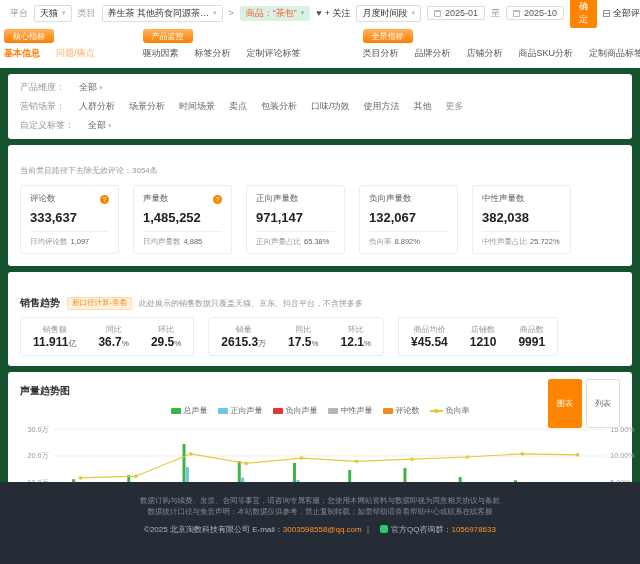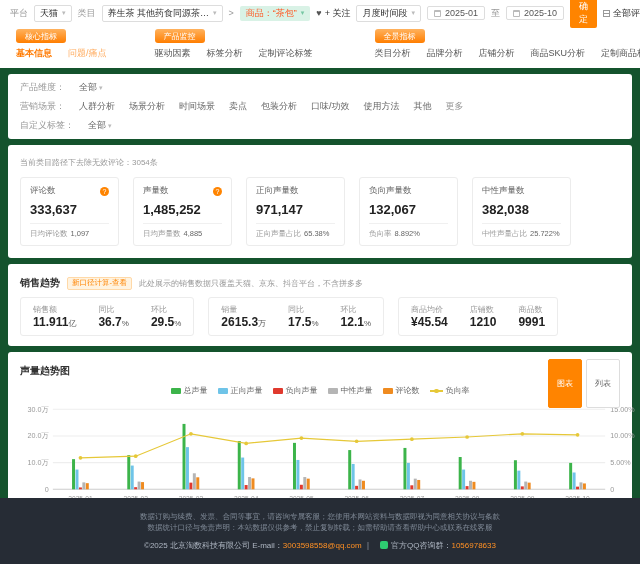--- a/index.html
+++ b/index.html
@@ -19,21 +19,21 @@
   .follow { display:inline-flex; align-items:center; gap:3px; color:#333; white-space:nowrap; }
   .heart { color:#555; font-size:9px; }
   .topbar-right { margin-left:auto; display:flex; align-items:center; gap:6px; }
   .dateinput { display:inline-flex; align-items:center; gap:4px; border:1px solid #ddd; border-radius:2px; padding:1px 6px; color:#555; background:#fff; white-space:nowrap; }
   .cal-ic { display:inline-block; width:7px; height:7px; border:1px solid #bbb; border-top:2px solid #bbb; border-radius:1px; }
   .btn-primary { background:#ff8400; color:#fff; border:none; border-radius:2px; padding:2px 9px; font-size:9px; cursor:pointer; }
   .all-comments { display:inline-flex; align-items:center; gap:3px; color:#333; white-space:nowrap; }
   .grid-ic { display:inline-block; width:7px; height:7px; border:1px solid #999; background:linear-gradient(#fff 45%, #999 45%, #999 55%, #fff 55%); }
 
   
-  .navrow { display:flex; background:#fff; padding:3px 16px 8px; }
+  .navrow { display:flex; background:#fff; padding:3px 4px 8px; }
   .nav-group { display:flex; flex-direction:column; align-items:flex-start; }
   .nav-tag { background:linear-gradient(180deg,#ffb25e,#ff7e00); color:#fff; font-size:8px; padding:1.5px 9px; border-radius:3px; margin-bottom:4px; }
   .nav-items { display:flex; gap:16px; font-size:9px; color:#555; white-space:nowrap; }
   .nav-tab { cursor:pointer; }
   .nav-tab.active { color:#ff7a00; font-weight:bold; }
   .nav-tab.hot { color:#ffab5e; }
   .gsp2 { margin-left:48px; } .gsp3 { margin-left:62px; } .gsp4 { margin-left:auto; margin-right:2px; }
 
   
   .card { background:#fff; border-radius:3px; margin:6px 8px 0; }
@@ -42,31 +42,31 @@
   .filter-row { display:flex; align-items:center; gap:14px; margin-bottom:6px; }
   .filter-row:last-child { margin-bottom:0; }
   .filter-label { color:#999; white-space:nowrap; }
   .filter-item { color:#666; cursor:pointer; white-space:nowrap; }
   .filter-value { color:#666; cursor:pointer; }
   .filter-more { color:#999; cursor:pointer; }
   .fcaret { color:#bbb; font-size:7px; }
 
   .path-card { padding:9px 12px 12px; }
   .sec-title { font-size:10px; font-weight:bold; color:#333; }
-  .sub-note { font-size:8px; color:#999; margin-top:3px; }
+  .sub-note { font-size:8px; color:#999; margin-top:11px; }
   .stat-cards { display:flex; gap:14px; margin-top:9px; }
   .stat-card { width:99px; border:1px solid #ececec; border-radius:3px; padding:7px 9px 6px; }
   .stat-label-row { display:flex; justify-content:space-between; align-items:center; font-size:8.5px; color:#666; }
   .help-ic { width:9px; height:9px; border-radius:50%; background:#ff8400; color:#fff; font-size:7px; line-height:9px; text-align:center; cursor:pointer; }
   .stat-value { font-size:13px; font-weight:bold; color:#222; margin:5px 0 6px; }
   .stat-div { border-top:1px solid #f0f0f0; margin-bottom:5px; }
   .stat-sub { font-size:7.5px; color:#999; white-space:nowrap; }
   .stat-sub b { color:#666; font-weight:normal; margin-left:3px; }
 
-  .sales-card { padding:12px 12px 10px; }
+  .sales-card { padding:24px 12px 10px;text-align:center; }
   .sales-head { display:flex; align-items:center; gap:7px; }
   .sales-tag { background:#fff3e0; color:#ff8400; border:1px solid #ffd9a8; font-size:7.5px; padding:0.5px 4px; border-radius:2px; cursor:pointer; white-space:nowrap; }
   .sales-note { font-size:8px; color:#999; }
   .sales-cards { display:flex; gap:14px; margin-top:7px; }
   .sales-box { border:1px solid #ececec; border-radius:3px; padding:6px 12px; display:flex; gap:22px; }
   .metric .m-label { font-size:8px; color:#999; white-space:nowrap; }
   .metric .m-value { font-size:12px; font-weight:bold; color:#222; margin-top:0; white-space:nowrap; }
   .metric .m-unit { font-size:8px; font-weight:normal; color:#555; }
 
   .chart-card { padding:8px 12px 6px; }
@@ -77,21 +77,21 @@
   .btn-toggle.off { background:#fff; color:#666; border:1px solid #ddd; }
   .legend { display:flex; justify-content:center; align-items:center; gap:10px; margin-top:9px; }
   .lg-item { display:flex; align-items:center; gap:3px; font-size:8px; color:#666; cursor:pointer; white-space:nowrap; }
   .lg-swatch { width:10px; height:6px; border-radius:1px; display:inline-block; }
   .lg-line { width:13px; height:5px; position:relative; display:inline-block; }
   .lg-line .bar { position:absolute; top:2px; left:0; width:13px; height:1.5px; }
   .lg-line .dot { position:absolute; top:0.5px; left:4.5px; width:4.5px; height:4.5px; border-radius:50%; }
   .chart-svg-wrap { margin-top:5px; }
 
   
-  .footer { position:absolute; left:0; right:0; bottom:0; height:66px; background:#262c35; text-align:center; padding-top:13px; }
+  .footer { position:absolute; left:0; right:0; bottom:0; height:82px; background:#262c35; text-align:center; padding-top:13px; }
   .f-line { font-size:7.5px; color:#7f8996; line-height:11px; }
   .f-copy { margin-top:7px; font-size:8px; color:#aeb6c2; }
   .f-link { color:#ff9024; cursor:pointer; }
   .qq-ic { display:inline-block; width:8px; height:8px; background:#2ecc71; border-radius:2px; margin:0 3px -1px 6px; }
 </style>
 </head>
 <body>
 
 <div class="page">
 

